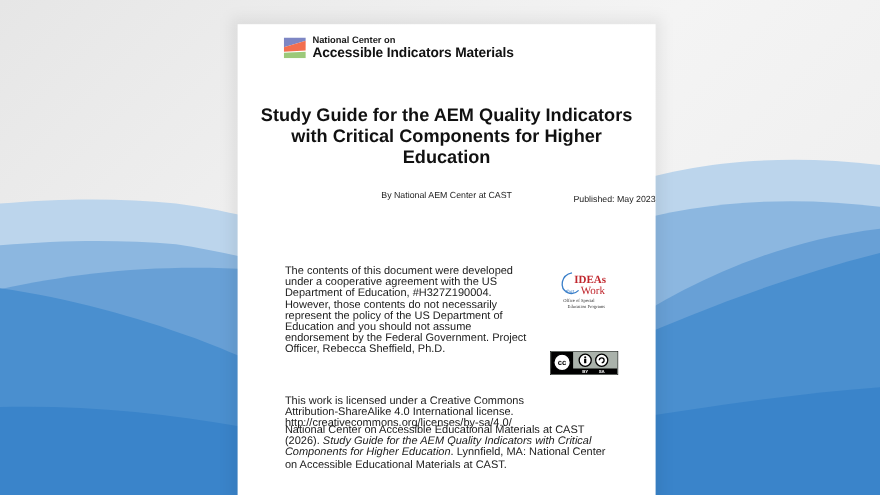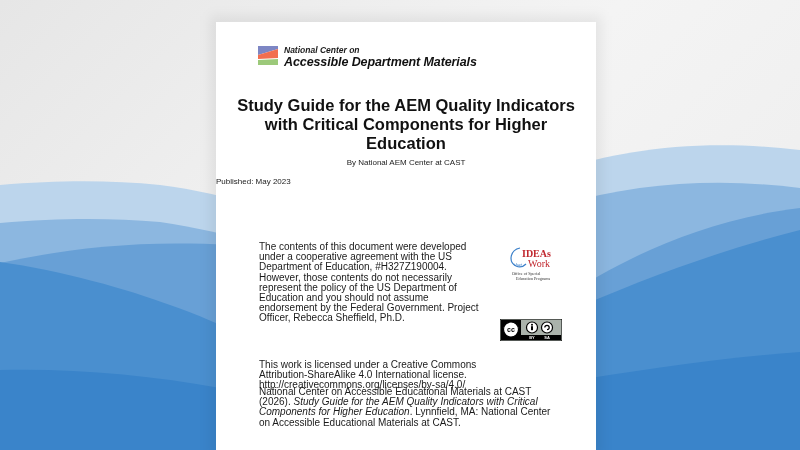--- a/index.html
+++ b/index.html
@@ -11,35 +11,35 @@
     }
     .bg-waves { position: absolute; left: 0; top: 0; width: 800px; height: 450px; }
     .page-shadow {
       position: absolute; left: 210px; top: 16px; width: 392px; height: 440px;
       background: rgba(0,0,0,0.06); filter: blur(6px);
     }
     .page {
       position: absolute; left: 216px; top: 22px; width: 380px; height: 430px;
       background: #ffffff;
     }
-    .logo { position: absolute; left: 42px; top: 24px; display: flex; align-items: flex-start; font-style: italic; }
+    .logo { position: absolute; left: 42px; top: 10px; display: flex; align-items: center; }
     .logo-mark { width: 20px; height: 19px; margin-right: 6px; }
     .logo-text { line-height: 1; }
     .logo-line1 { font-size: 8.5px; font-weight: bold; color: #1a1a1a; display: block; }
     .logo-line2 { font-size: 12.5px; font-weight: bold; color: #111; display: block; margin-top: 1px; letter-spacing: -0.1px; }
     .title {
       position: absolute; left: 20px; top: 74px; width: 340px;
       text-align: center; font-size: 16.5px; font-weight: bold; line-height: 19px; color: #111;
     }
     .byline {
-      position: absolute; left: 0; top: 136px; width: 380px; text-align: center;
+      position: absolute; left: 0; top: 151px; width: 380px; text-align: center;
       font-size: 8px; color: #222;
     }
     .published {
-      position: absolute; left: 0; top: 155px; width: 380px; text-align: left;
+      position: absolute; left: 0; top: 155px; width: 380px; text-align: right;
       font-size: 8px; color: #222;
     }
     .body-text { font-size: 10px; line-height: 10.2px; color: #1a1a1a; }
     .disclaimer { position: absolute; left: 43px; top: 220px; width: 225px; }
     .ideas-logo { position: absolute; left: 290px; top: 222px; width: 52px; height: 44px; }
     .license { position: absolute; left: 43px; top: 298px; width: 225px; margin-top: 40px; }
     .cc-badge { position: absolute; left: 284px; top: 297px; width: 62px; height: 22px; }
     .citation { position: absolute; left: 43px; top: 365px; width: 300px; }
     .citation em { font-style: italic; }
   </style>
@@ -66,21 +66,21 @@
 
   <div class="logo">
     <svg class="logo-mark" viewBox="0 0 20 19">
       <rect x="0" y="0" width="20" height="19" fill="#ffffff"></rect>
       <polygon points="0,0 20,0 20,3 0,9" fill="#7d86c4"></polygon>
       <polygon points="0,9 20,3 20,12 0,13" fill="#f26e4f"></polygon>
       <polygon points="0,14 20,13 20,19 0,19" fill="#9cc97a"></polygon>
     </svg>
     <div class="logo-text">
       <span class="logo-line1">National Center on</span>
-      <span class="logo-line2">Accessible Department Materials</span>
+      <span class="logo-line2">Accessible Indicators Materials</span>
     </div>
   </div>
 
   <div class="title">Study Guide for the AEM Quality Indicators with Critical Components for Higher Education</div>
   <div class="byline">By National AEM Center at CAST</div>
   <div class="published">Published: May 2023</div>
 
   <div class="disclaimer body-text">The contents of this document were developed under a cooperative agreement with the US Department of Education, #H327Z190004. However, those contents do not necessarily represent the policy of the US Department of Education and you should not assume endorsement by the Federal Government. Project Officer, Rebecca Sheffield, Ph.D.</div>
 
   <svg class="ideas-logo" viewBox="0 0 52 44">

